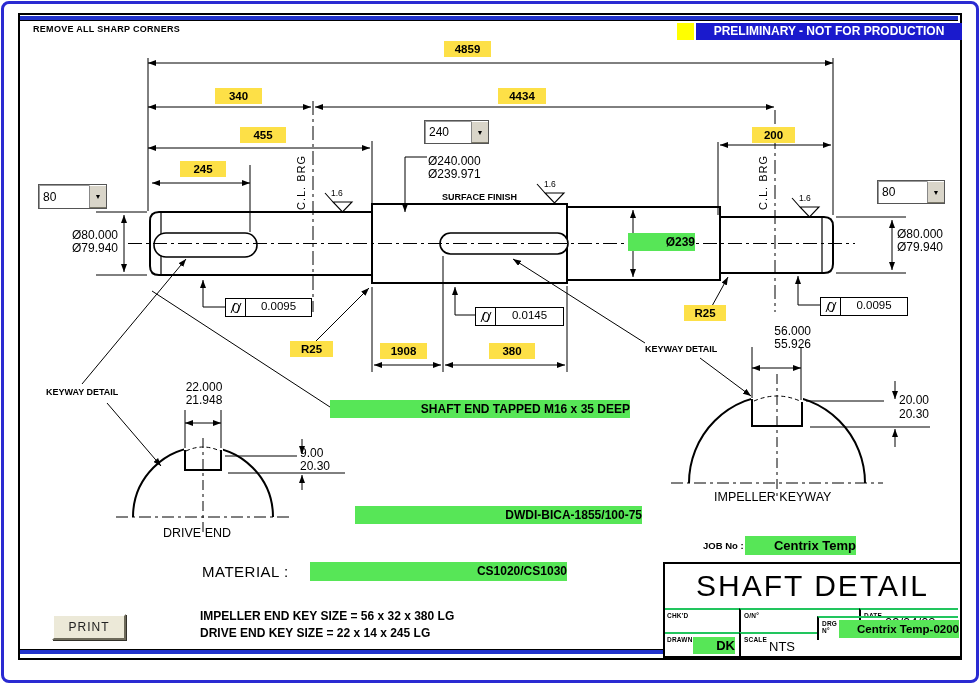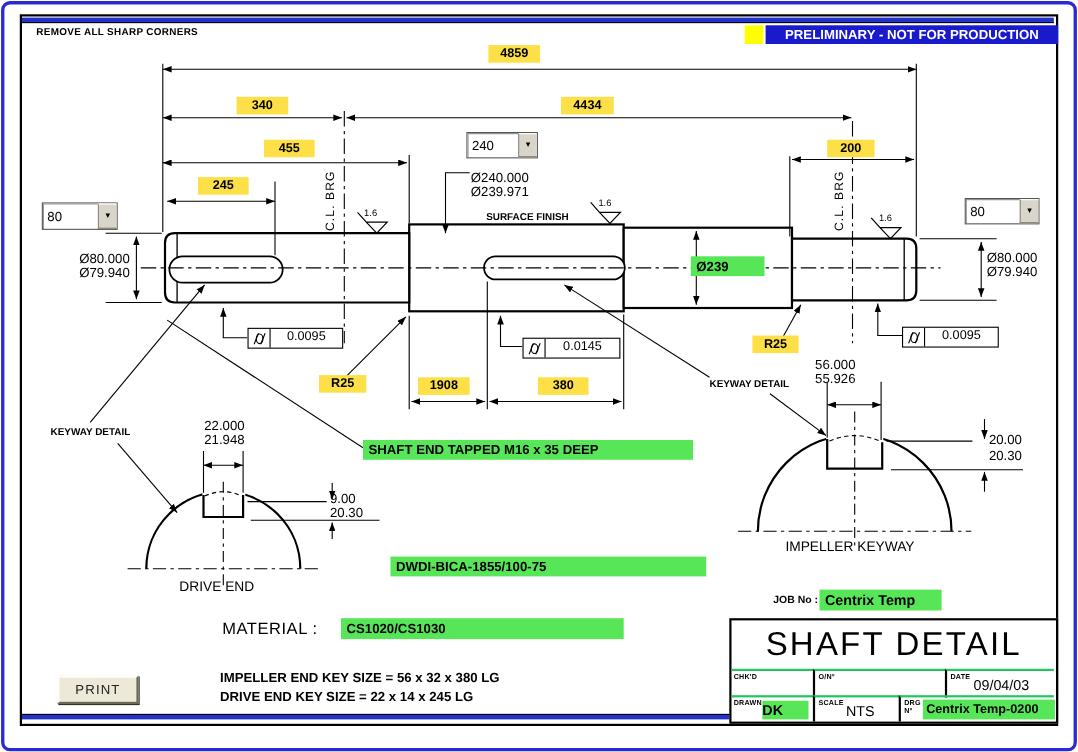--- a/index.html
+++ b/index.html
@@ -11,21 +11,21 @@
   .band{left:20px;width:938px;height:4px;background:#2233cc;}
   .band-top{top:16px;border-bottom:1px solid #000;}
   .band-bottom{top:649px;border-top:1px solid #000;}
   .note{font-size:9px;font-weight:600;letter-spacing:.3px;}
   .banner-y{background:#ffff00;}
   .banner{background:#1a1acd;color:#fff;font-size:12px;font-weight:700;
           text-align:center;line-height:17px;}
   .dimlab{background:#fde047;font-size:11.5px;font-weight:700;text-align:center;
           line-height:16px;white-space:nowrap;}
   .gfield{background:#57e657;font-size:12px;font-weight:700;line-height:18px;
-          padding-left:5px;white-space:nowrap;}
+          padding-left:5px;white-space:nowrap;text-align:right;}
   .dtxt{font-size:12px;line-height:13px;white-space:nowrap;}
   .sm{font-size:9px;font-weight:600;white-space:nowrap;}
   .fin{font-size:8.5px;white-space:nowrap;}
   .vtext{writing-mode:vertical-rl;transform:rotate(180deg);font-size:11px;letter-spacing:1px;}
   .combo{background:#fff;border:1px solid #555;box-shadow:inset 1px 1px 0 #9a9a9a;
          display:flex;align-items:center;}
   .combo .val{flex:1;font-size:12px;padding-left:4px;}
   .combo .btn{width:16px;align-self:stretch;background:#d9d5c9;border-left:1px solid #888;
               border-top:1px solid #fff;border-bottom:1px solid #7a7768;
               display:flex;align-items:center;justify-content:center;font-size:7px;}
@@ -159,21 +159,21 @@
     <line x1="895" y1="447" x2="895" y2="429" stroke="#000" stroke-width="1" marker-end="url(#arr)"></line>
   </g>
 </svg>
 
 <div class="abs note" style="left:33px;top:24px">REMOVE ALL SHARP CORNERS</div>
 <div class="abs banner-y" style="left:677px;top:23px;width:17px;height:17px"></div>
 <div class="abs banner" style="left:696px;top:23px;width:266px;height:17px">PRELIMINARY - NOT FOR PRODUCTION</div>
 
 <div class="abs dimlab" style="left:444px;top:41px;width:47px">4859</div>
 <div class="abs dimlab" style="left:215px;top:88px;width:47px">340</div>
-<div class="abs dimlab" style="left:510px;top:88px;width:48px">4434</div>
+<div class="abs dimlab" style="left:498px;top:88px;width:48px">4434</div>
 <div class="abs dimlab" style="left:240px;top:127px;width:46px">455</div>
 <div class="abs dimlab" style="left:180px;top:161px;width:46px">245</div>
 <div class="abs dimlab" style="left:752px;top:127px;width:43px">200</div>
 <div class="abs dimlab" style="left:380px;top:343px;width:47px">1908</div>
 <div class="abs dimlab" style="left:489px;top:343px;width:46px">380</div>
 <div class="abs dimlab" style="left:290px;top:341px;width:43px">R25</div>
 <div class="abs dimlab" style="left:684px;top:305px;width:42px">R25</div>
 
 <div class="abs combo" style="left:38px;top:184px;width:67px;height:23px">
   <span class="val">80</span>
@@ -251,21 +251,21 @@
 <div class="abs sm" style="left:645px;top:344px">KEYWAY DETAIL</div>
 
 <div class="abs dtxt" style="left:174px;top:381px;width:60px;text-align:center">
   <div>22.000</div>
   <div>21.948</div>
 </div>
 <div class="abs dtxt" style="left:300px;top:447px">9.00</div>
 <div class="abs dtxt" style="left:300px;top:460px">20.30</div>
 <div class="abs dtxt" style="left:163px;top:527px;font-size:12.5px">DRIVE END</div>
 
-<div class="abs dtxt" style="left:741px;top:325px;width:70px;text-align:left">
+<div class="abs dtxt" style="left:741px;top:325px;width:70px;text-align:right">
   <div>56.000</div>
   <div>55.926</div>
 </div>
 <div class="abs dtxt" style="left:899px;top:394px">20.00</div>
 <div class="abs dtxt" style="left:899px;top:408px">20.30</div>
 <div class="abs dtxt" style="left:714px;top:491px;font-size:12.5px">IMPELLER KEYWAY</div>
 
 <div class="abs gfield" style="left:330px;top:400px;width:295px;height:18px">SHAFT END TAPPED M16 x 35 DEEP</div>
 <div class="abs gfield" style="left:355px;top:506px;width:282px;height:18px">DWDI-BICA-1855/100-75</div>
 
@@ -292,17 +292,17 @@
     <span class="abs" style="left:24px;top:5px;font-size:13px">09/04/03</span>
   </div>
   <div class="abs cell" style="left:0;top:68px;width:74px;height:22px">
     <span class="tiny abs" style="left:2px;top:2px">DRAWN</span>
     <span class="abs gfield" style="left:28px;top:3px;width:42px;height:17px;font-size:13px;line-height:17px;padding-left:0">DK</span>
   </div>
   <div class="abs cell cell-l" style="left:74px;top:68px;width:78px;height:22px">
     <span class="tiny abs" style="left:3px;top:2px">SCALE</span>
     <span class="abs" style="left:28px;top:5px;font-size:13px">NTS</span>
   </div>
-  <div class="abs cell cell-l" style="left:152px;top:68px;width:139px;height:22px">
+  <div class="abs cell cell-l" style="left:152px;top:52px;width:139px;height:22px">
     <span class="tiny abs" style="left:3px;top:2px;width:16px;line-height:7px">DRG N°</span>
     <span class="abs gfield" style="left:20px;top:2px;width:117px;height:18px;font-size:11.5px;line-height:18px;padding-left:3px">Centrix Temp-0200</span>
   </div>
 </div>
 
 </body></html>

